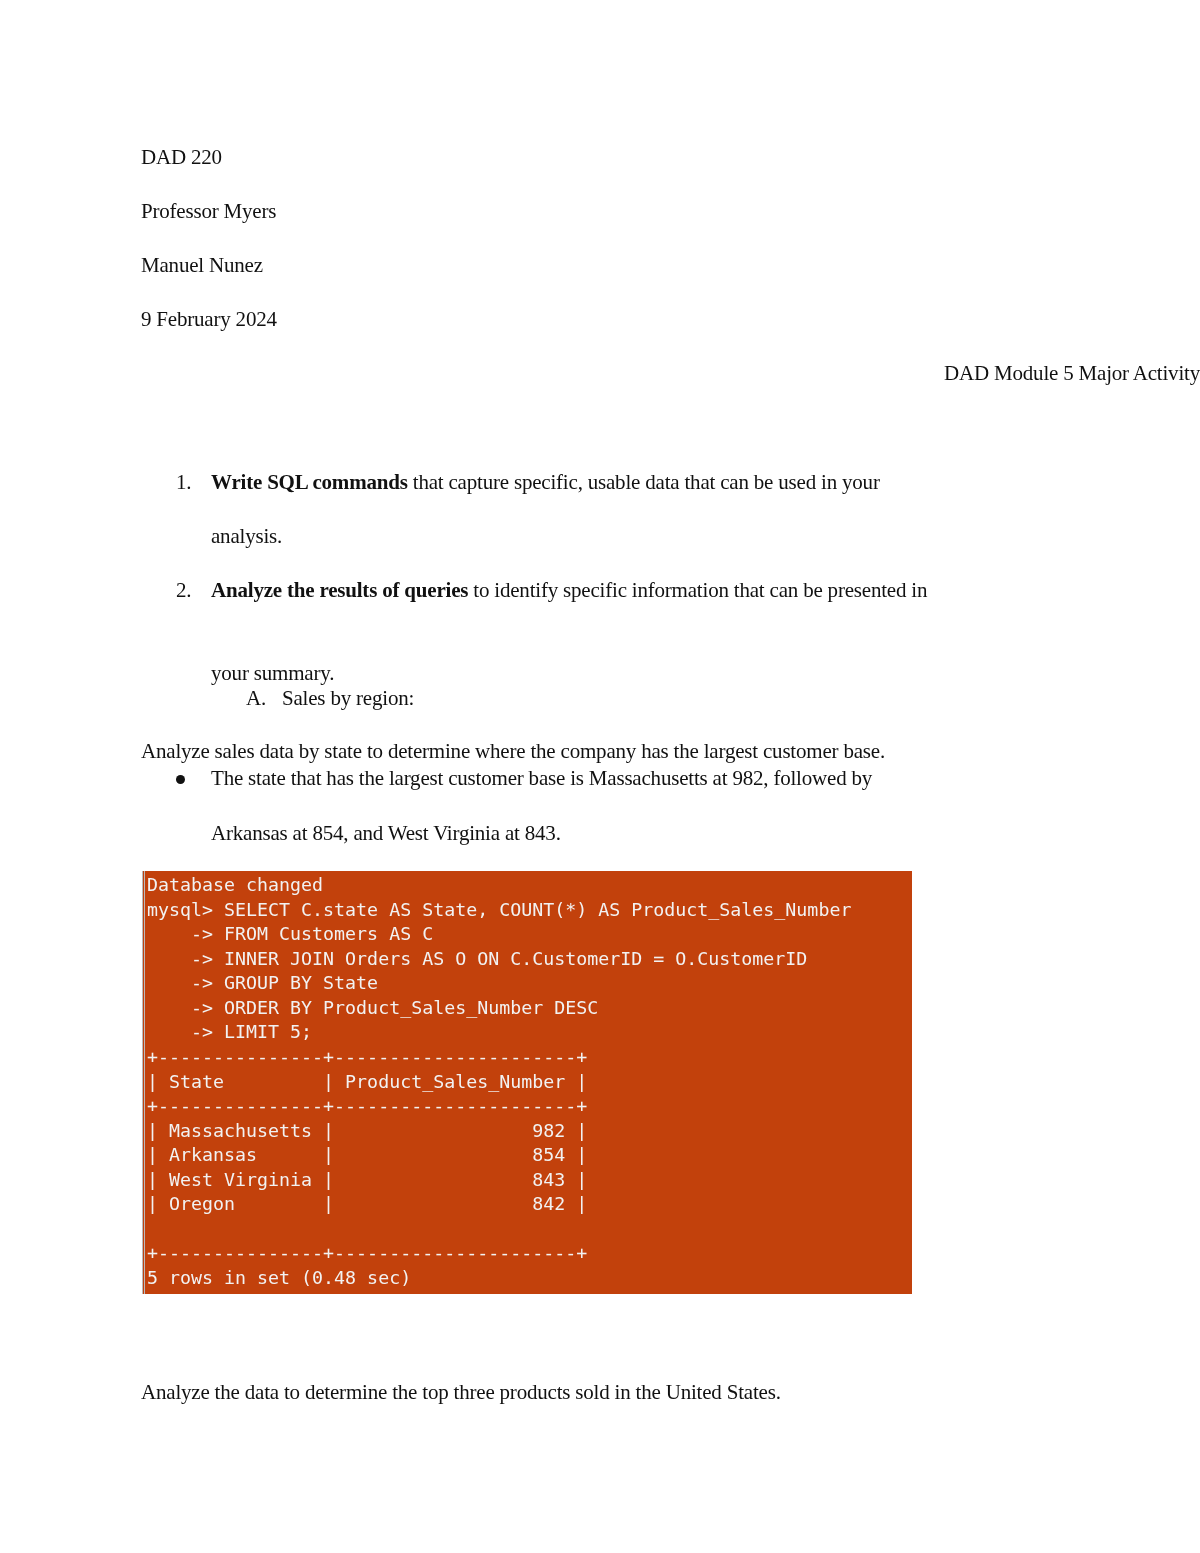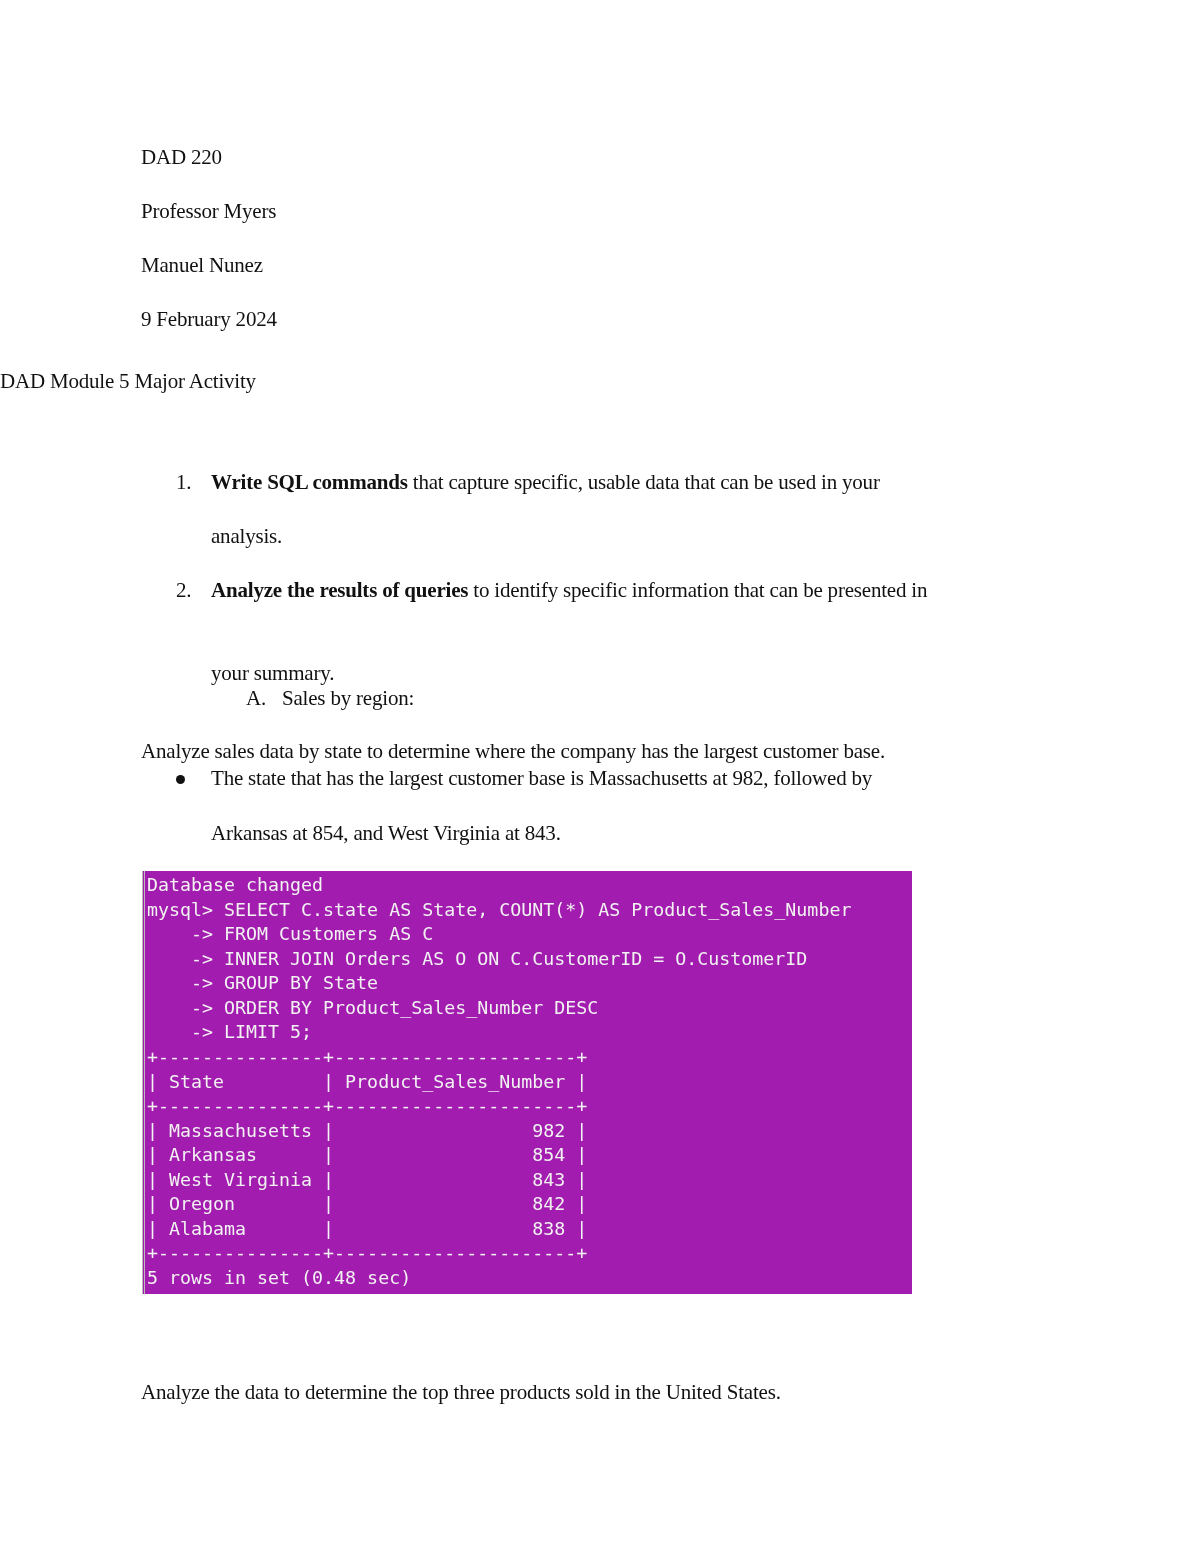--- a/index.html
+++ b/index.html
@@ -1,35 +1,35 @@
 <!DOCTYPE html>
 <html><head>
 <meta charset="utf-8">
 <style>
   html, body { margin: 0; padding: 0; background: #ffffff; }
   body { width: 1200px; height: 1553px; position: relative; overflow: hidden;
          font-family: "Liberation Serif", "DejaVu Serif", serif; color: #111; }
   .line { position: absolute; font-size: 21px; line-height: 26px; white-space: nowrap; letter-spacing: -0.2px; }
   b { font-weight: bold; }
   .terminal { position: absolute; left: 142px; top: 871px; width: 770px; height: 423px;
-              background: #a21caf; border-left: 3px double #bbb; box-sizing: border-box; }
+              background: #c2410c; border-left: 3px double #bbb; box-sizing: border-box; }
   .term-line { position: absolute; left: 2px; font-family: "DejaVu Sans Mono", "Liberation Mono", monospace;
                color: #f2f2f2; font-size: 18.3px; line-height: 24px; white-space: pre; }
   .bullet { position: absolute; left: 176px; top: 775px; width: 9px; height: 9px; border-radius: 50%; background: #111; }
 </style>
 </head>
 <body>
 
 <div>
   <div class="line" style="left:141px; top:144px;">DAD 220</div>
   <div class="line" style="left:141px; top:198px;">Professor Myers</div>
   <div class="line" style="left:141px; top:252px;">Manuel Nunez</div>
   <div class="line" style="left:141px; top:306px;text-align:right;">9 February 2024</div>
 
-  <div class="line" style="left:0; width:1200px; text-align:left; top:368px;">DAD Module 5 Major Activity</div>
+  <div class="line" style="left:0; width:1200px; text-align:right; top:360px;">DAD Module 5 Major Activity</div>
 
   <div class="line" style="left:176px; top:469px;">1.</div>
   <div class="line" style="left:211px; top:469px;"><b>Write SQL commands</b><span> that capture specific, usable data that can be used in your</span></div>
   <div class="line" style="left:211px; top:523px;">analysis.</div>
 
   <div class="line" style="left:176px; top:577px;">2.</div>
   <div class="line" style="left:211px; top:577px;"><b>Analyze the results of queries</b><span> to identify specific information that can be presented in</span></div>
   <div class="line" style="left:211px; top:631px;margin-top:29px;">your summary.</div>
 
   <div class="line" style="left:246px; top:685px;">A.</div>
@@ -49,19 +49,18 @@
     <div class="term-line" style="top:100px;">    -&gt; GROUP BY State</div>
     <div class="term-line" style="top:125px;">    -&gt; ORDER BY Product_Sales_Number DESC</div>
     <div class="term-line" style="top:149px;">    -&gt; LIMIT 5;</div>
     <div class="term-line" style="top:174px;">+---------------+----------------------+</div>
     <div class="term-line" style="top:199px;">| State         | Product_Sales_Number |</div>
     <div class="term-line" style="top:223px;">+---------------+----------------------+</div>
     <div class="term-line" style="top:248px;">| Massachusetts |                  982 |</div>
     <div class="term-line" style="top:272px;">| Arkansas      |                  854 |</div>
     <div class="term-line" style="top:297px;">| West Virginia |                  843 |</div>
     <div class="term-line" style="top:321px;">| Oregon        |                  842 |</div>
-    <div class="term-line" style="top:346px;">| Alabama       |                  838 |</div>
     <div class="term-line" style="top:370px;">+---------------+----------------------+</div>
     <div class="term-line" style="top:395px;">5 rows in set (0.48 sec)</div>
   </div>
 
   <div class="line" style="left:141px; top:1379px;">Analyze the data to determine the top three products sold in the United States.</div>
 </div>
 
 </body></html>

